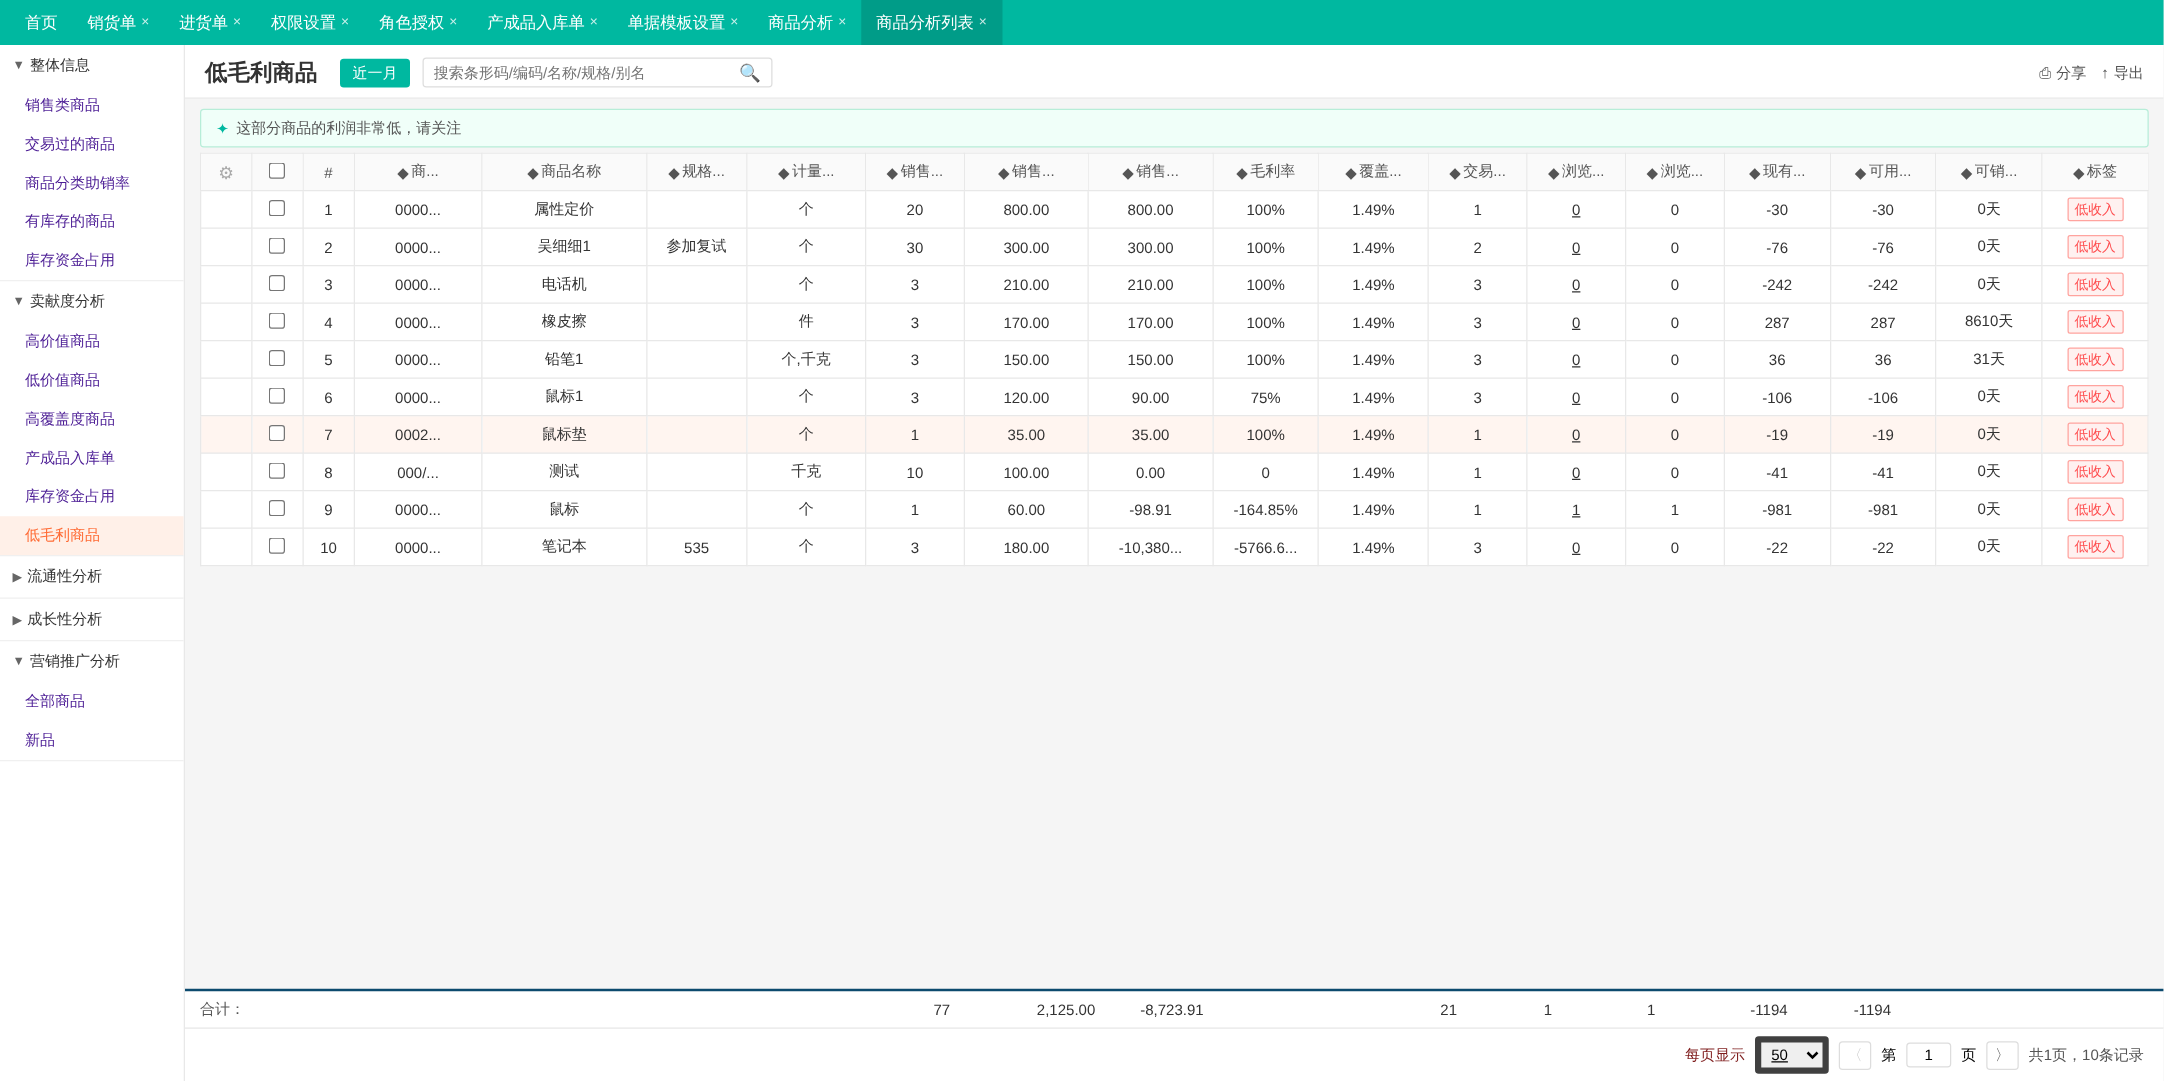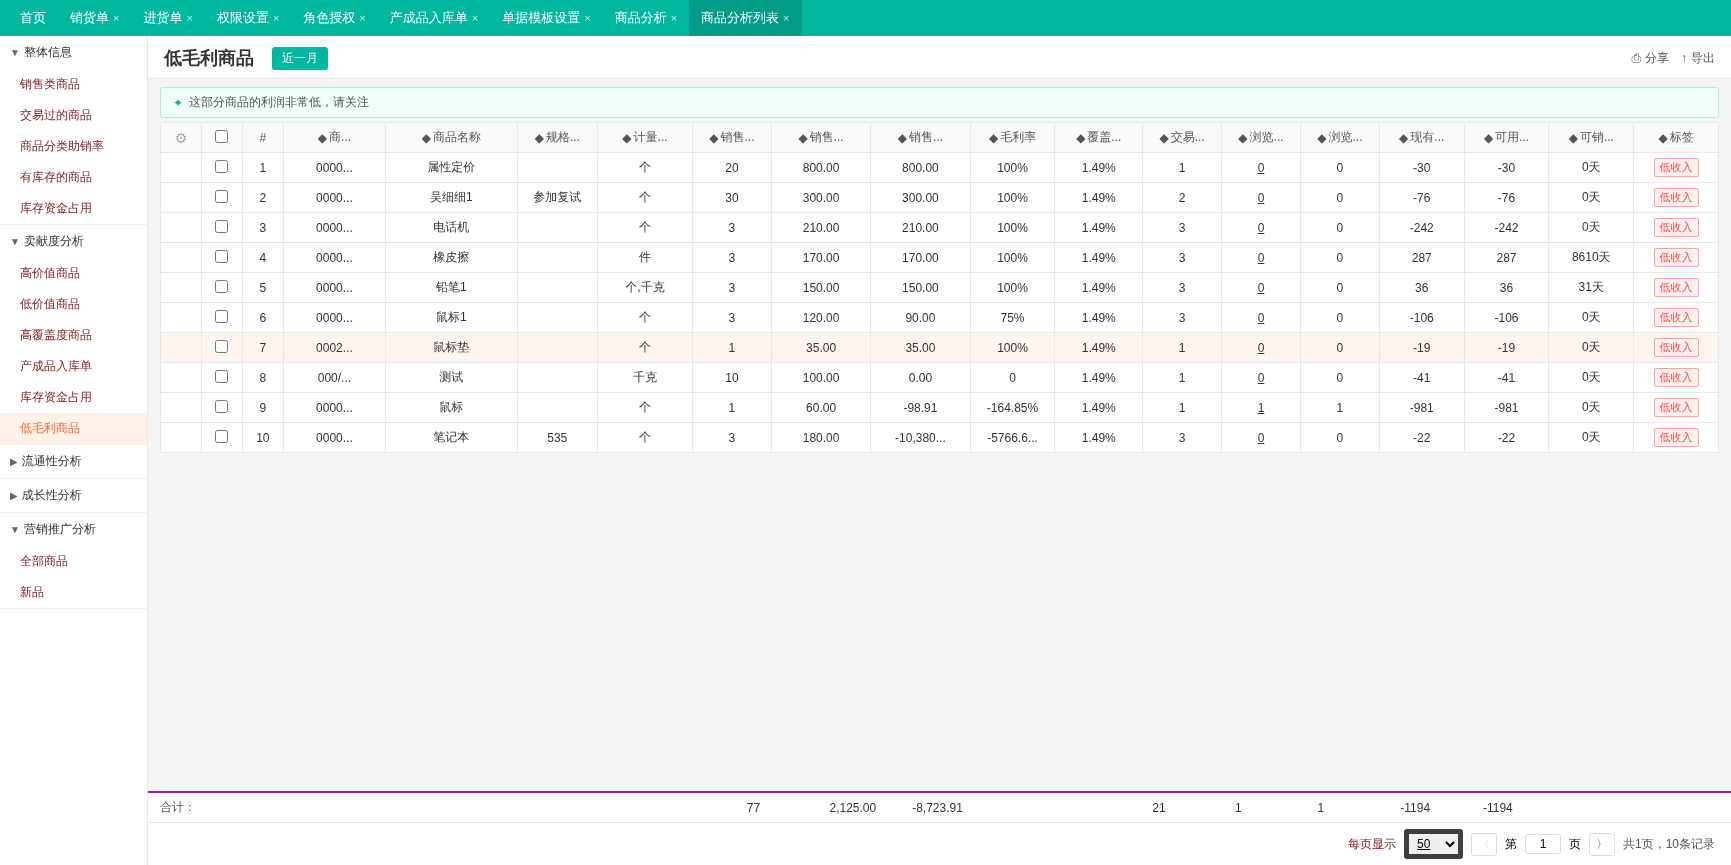--- a/index.html
+++ b/index.html
@@ -44,21 +44,21 @@
       display: flex;
       align-items: center;
       padding: 8px 10px;
       color: #333;
       cursor: pointer;
       font-size: 12px;
     }
     .sidebar-group-header .arrow { margin-right: 4px; font-size: 10px; color: #666; }
     .sidebar-item {
       padding: 7px 10px 7px 20px;
-      color: #7f1d1d;
+      color: #4c1d95;
       cursor: pointer;
       font-size: 12px;
     }
     .sidebar-item.active { background: #fff0e8; color: #ff6b35; }
     .sidebar-divider { height: 1px; background: #f0f0f0; }
 
     
     .content-area {
       flex: 1;
       display: flex;
@@ -185,21 +185,21 @@
       display: inline-block;
       padding: 1px 5px;
       border-radius: 2px;
       font-size: 11px;
     }
     .badge-red { background: #fff1f0; color: #ff4d4f; border: 1px solid #ffa39e; }
 
     
     .table-footer {
       background: #fff;
-      border-top: 2px solid #a21caf;
+      border-top: 2px solid #0c4a6e;
       padding: 6px 12px;
       display: flex;
       align-items: center;
     }
     .total-label { color: #555; margin-right: 12px; min-width: 40px; }
     .total-cells {
       display: flex;
       flex: 1;
       gap: 0;
     }
@@ -301,20 +301,24 @@
         <div class="sidebar-item">全部商品</div>
         <div class="sidebar-item">新品</div>
         <div class="sidebar-divider"></div>
       </aside>
 
     <main class="content-area">
 
       <div class="page-header">
         <span class="page-title">低毛利商品</span>
         <button class="time-filter-btn">近一月</button>
+        <div class="search-box">
+          <input type="text" placeholder="搜索条形码/编码/名称/规格/别名" style="">
+          <span class="search-icon">🔍</span>
+        </div>
         <div class="header-right">
           <div class="header-btn">
             <span>⎙</span>
             <span>分享</span>
           </div>
           <div class="header-btn">
             <span>↑</span>
             <span>导出</span>
           </div>
         </div>

